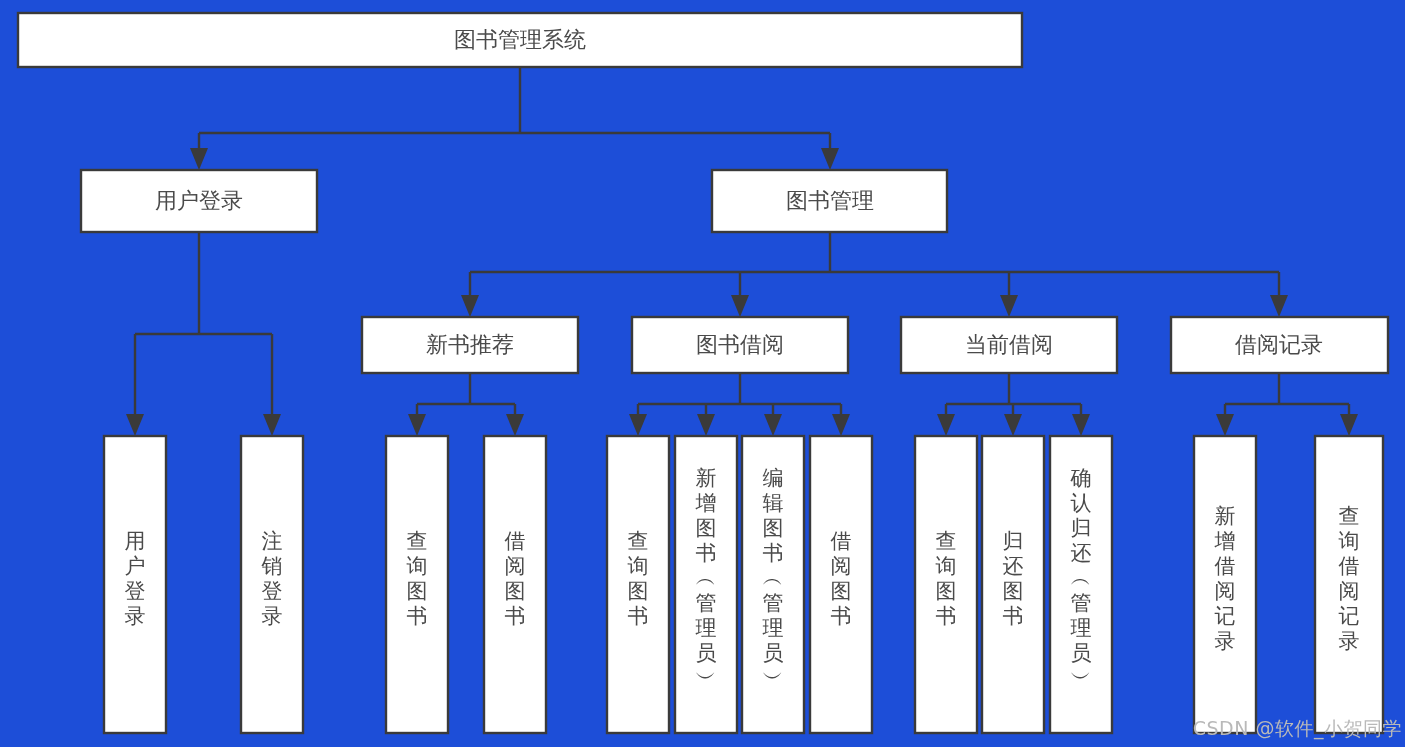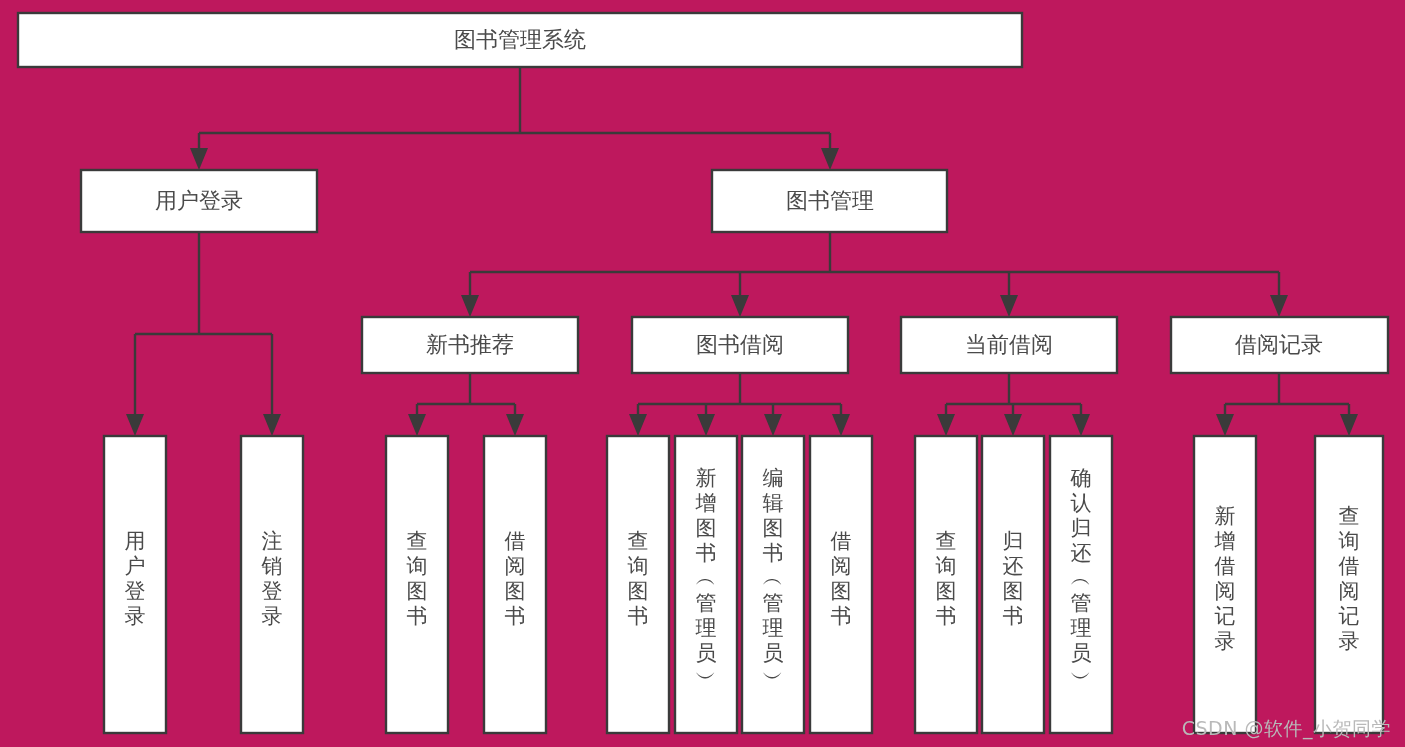--- a/index.html
+++ b/index.html
@@ -11,21 +11,21 @@
   body {
     width: 1405px;
     height: 747px;
     font-family: "DejaVu Sans", "Liberation Sans", sans-serif;
     overflow: hidden;
   }
   #diagram-root {
     position: relative;
     width: 1405px;
     height: 747px;
-    background: #be185d;
+    background: #1d4ed8;
   }
   svg.tree-canvas {
     position: absolute;
     left: 0;
     top: 0;
     width: 1405px;
     height: 747px;
     display: block;
   }
   .node-box {
@@ -51,21 +51,21 @@
     dominant-baseline: middle;
   }
   .node-label-vertical {
     fill: #4a4a4a;
     font-family: "DejaVu Sans", "Liberation Sans", sans-serif;
     font-size: 21px;
     text-anchor: middle;
   }
   .watermark-text {
     position: absolute;
-    right: 14px;
+    right: 3px;
     bottom: 5px;
     font-family: "DejaVu Sans", "Liberation Sans", sans-serif;
     font-size: 19px;
     color: #b9b9b9;
     white-space: nowrap;
     letter-spacing: 0.5px;
     pointer-events: none;
   }
 </style>
 </head>

